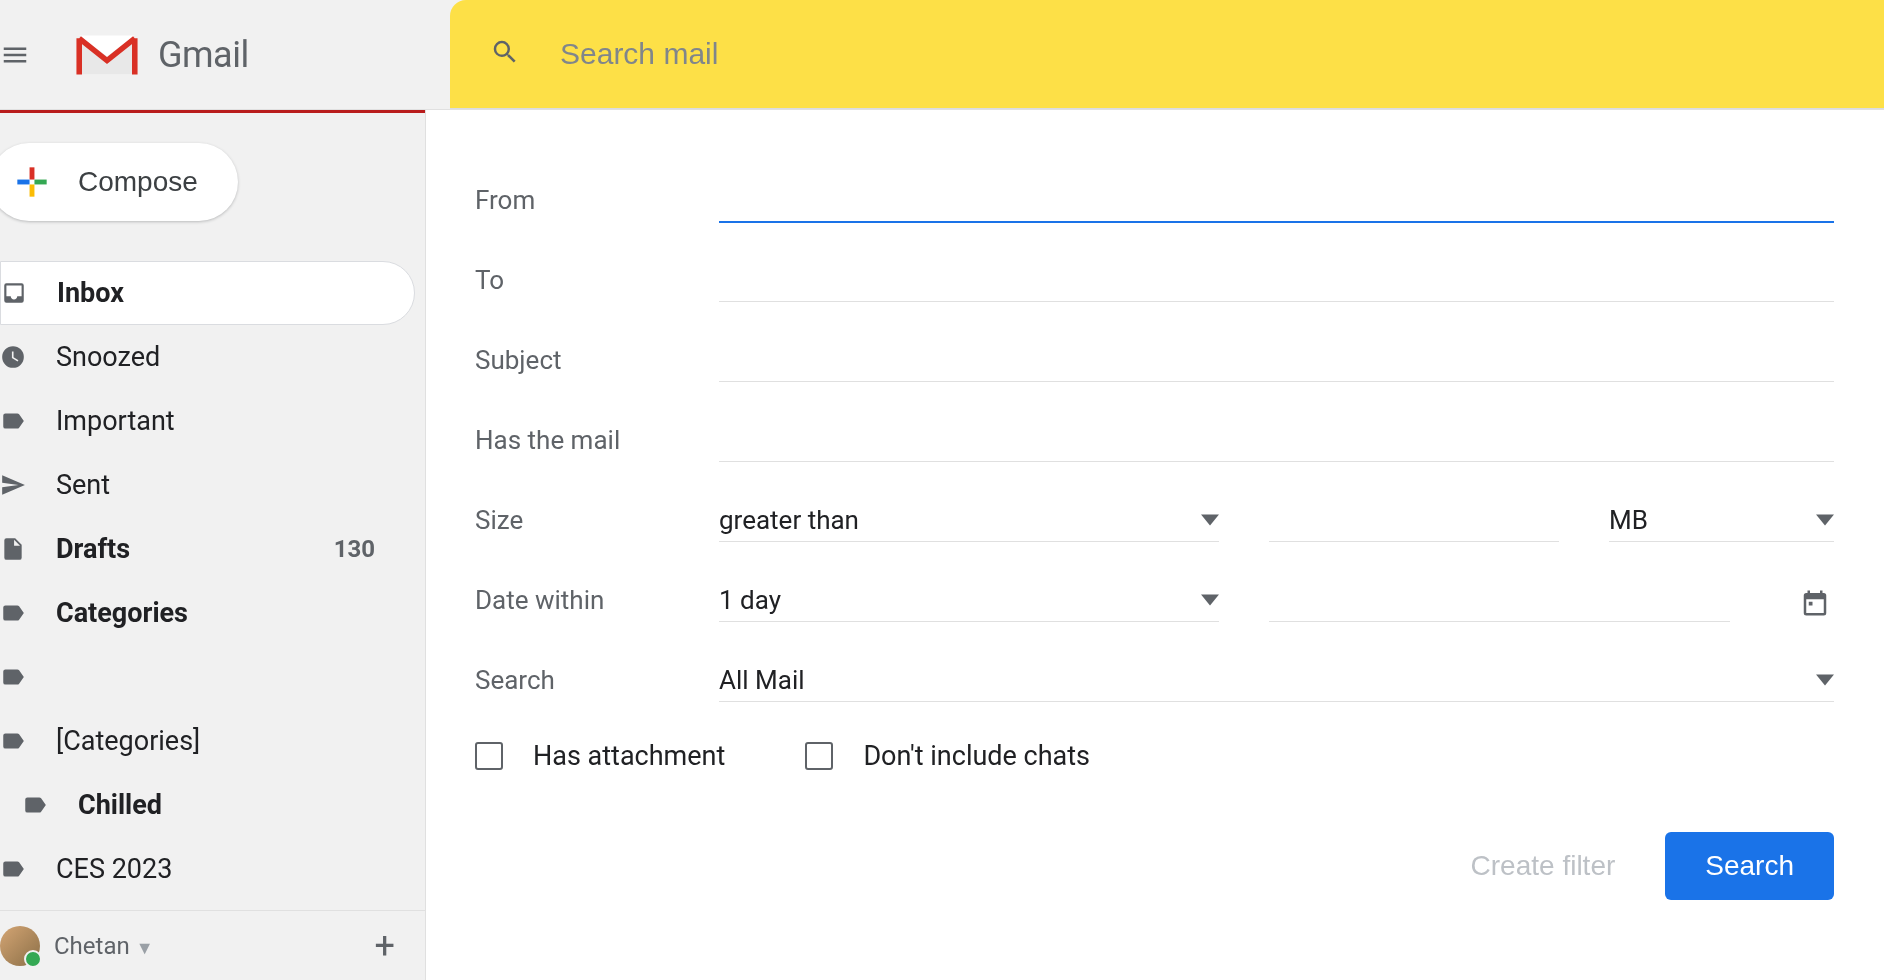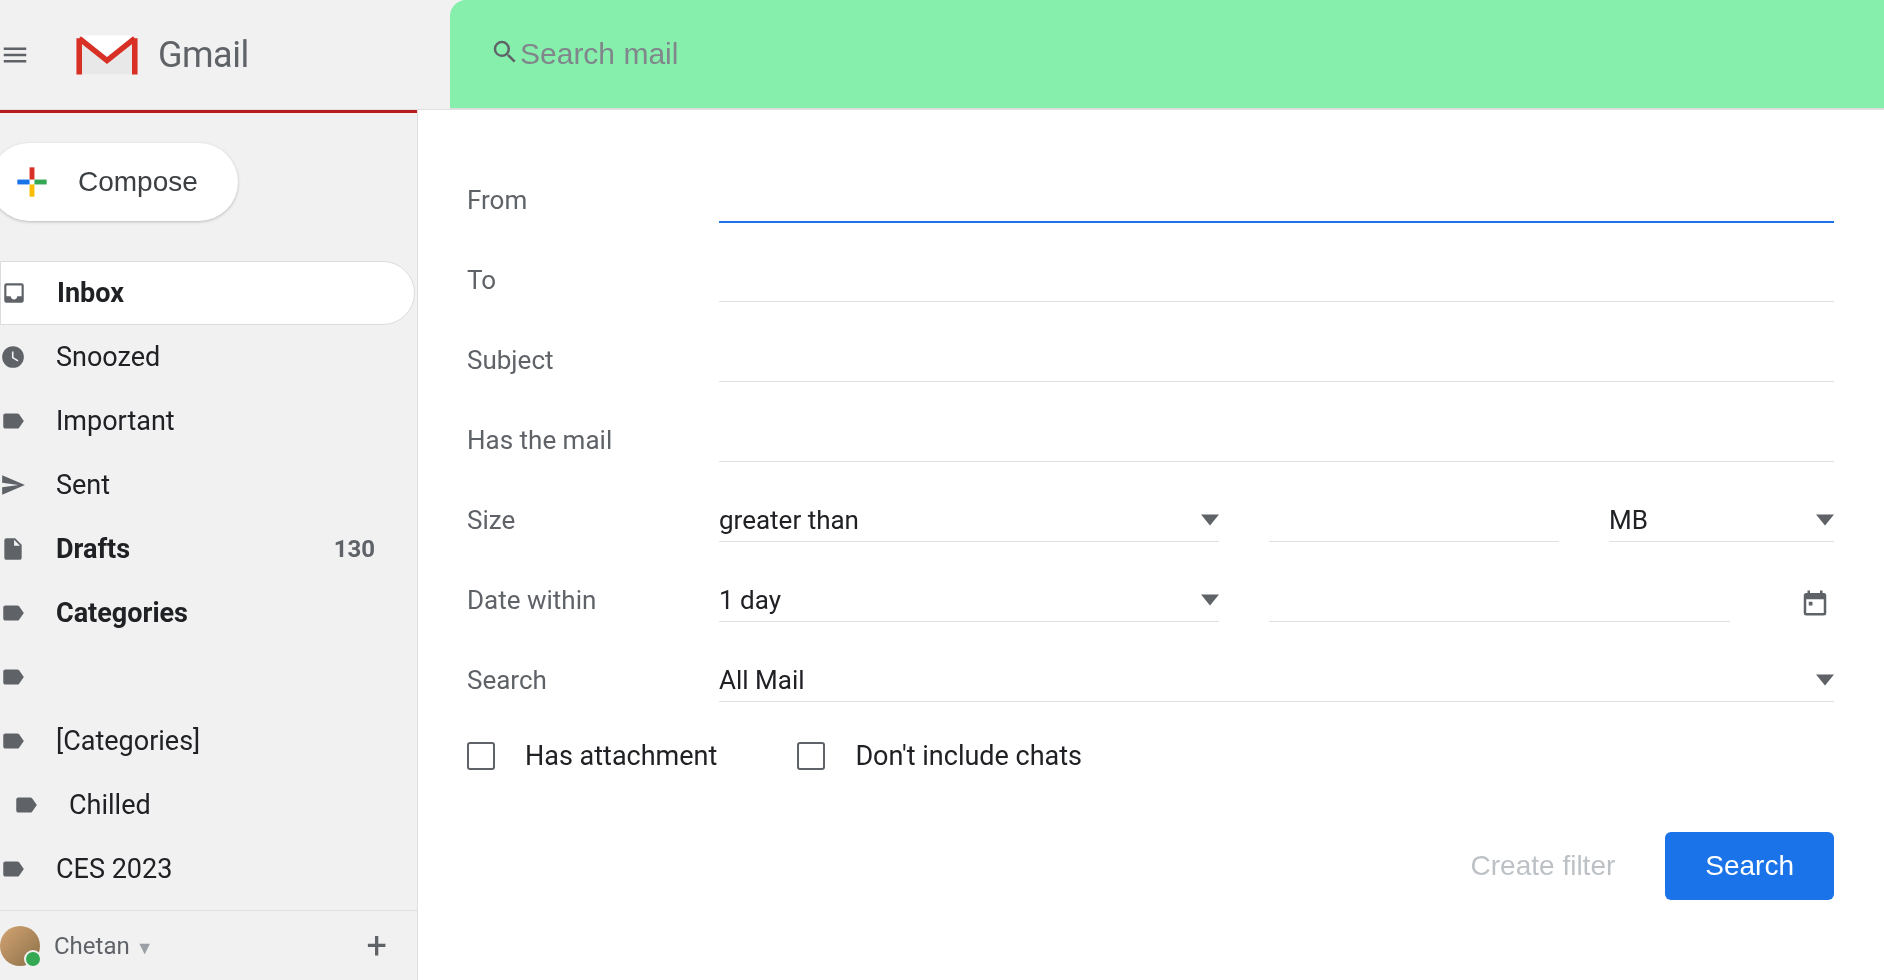--- a/index.html
+++ b/index.html
@@ -31,25 +31,26 @@
       cursor: pointer;
       padding-left: 0;
     }
     .menu-btn svg { width: 30px; height: 30px; }
     .logo-container { display: flex; align-items: center; gap: 16px; }
     .gmail-logo { width: 70px; height: 50px; }
     .gmail-text { font-size: 36px; color: #5f6368; letter-spacing: -0.5px; }
     .search-bar {
       flex: 1;
       height: 100%;
-      background: #86efac;
+      background: #fde047;
       border-bottom: 1px solid #dadce0;
       display: flex;
       align-items: center;
       padding-left: 40px;
+      gap: 40px;
       margin-left: 0;
       border-top-left-radius: 16px;
     }
     .search-icon svg { width: 30px; height: 30px; fill: #5f6368; }
     .search-input {
       border: none;
       outline: none;
       font-size: 30px;
       color: #5f6368;
       flex: 1;
@@ -100,21 +101,21 @@
     .nav-item.active {
       background: #fff;
       border: 1px solid #dadce0;
       font-weight: 700;
     }
     .nav-item.bold { font-weight: 700; }
     .nav-item .icon { width: 26px; display: flex; justify-content: flex-start; }
     .nav-item .icon svg { width: 26px; height: 26px; fill: #5f6368; }
     .nav-item .label { flex: 1; }
     .nav-item .count { color: #5f6368; font-size: 24px; padding-right: 10px; }
-    .nav-item.indent { padding-left: 13px; }
+    .nav-item.indent { padding-left: 22px; font-weight: bold; }
     .nav-item.indent .icon { margin-left: 0; }
 
     .chat-footer {
       position: absolute;
       bottom: 0;
       left: 0;
       right: 0;
       height: 70px;
       border-top: 1px solid #e0e0e0;
       display: flex;
@@ -146,21 +147,21 @@
     .content {
       flex: 1;
       background: #fff;
       padding: 50px 50px 0 50px;
       box-shadow: inset 1px 0 0 #e0e0e0;
     }
     .form-row {
       display: flex;
       align-items: center;
       min-height: 80px;
-      gap: 12px;
+      gap: 4px;
     }
     .form-label {
       width: 240px;
       font-size: 26px;
       color: #5f6368;
       flex-shrink: 0;
     }
     .form-input-wrap { flex: 1; display: flex; gap: 50px; align-items:flex-end; }
     .text-input {
       border: none;

